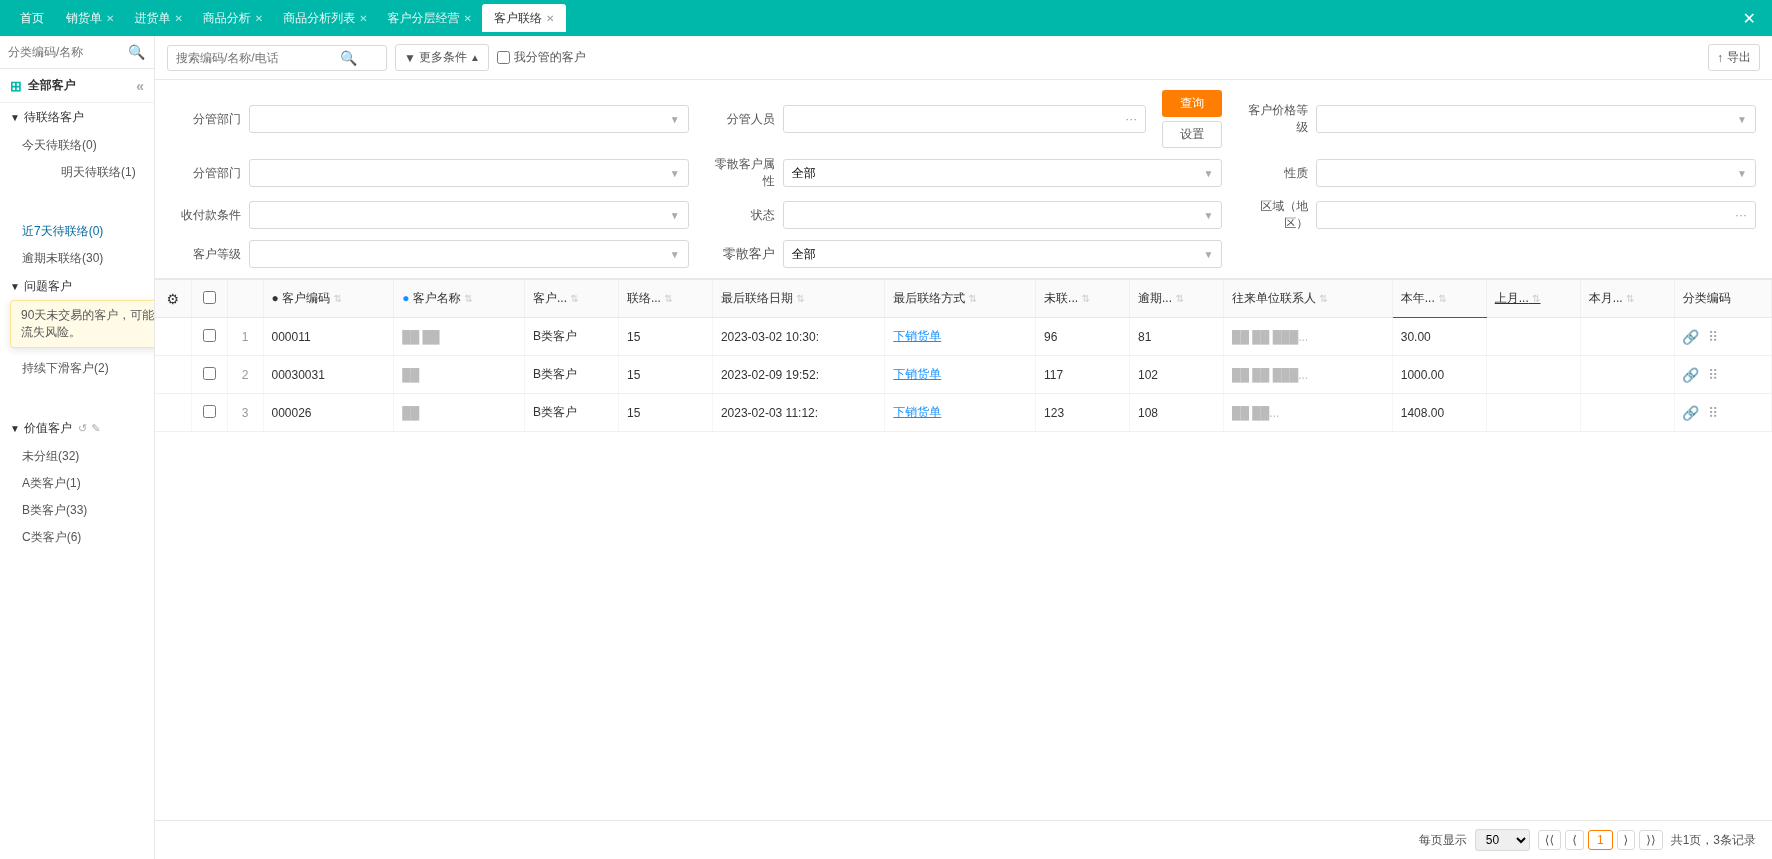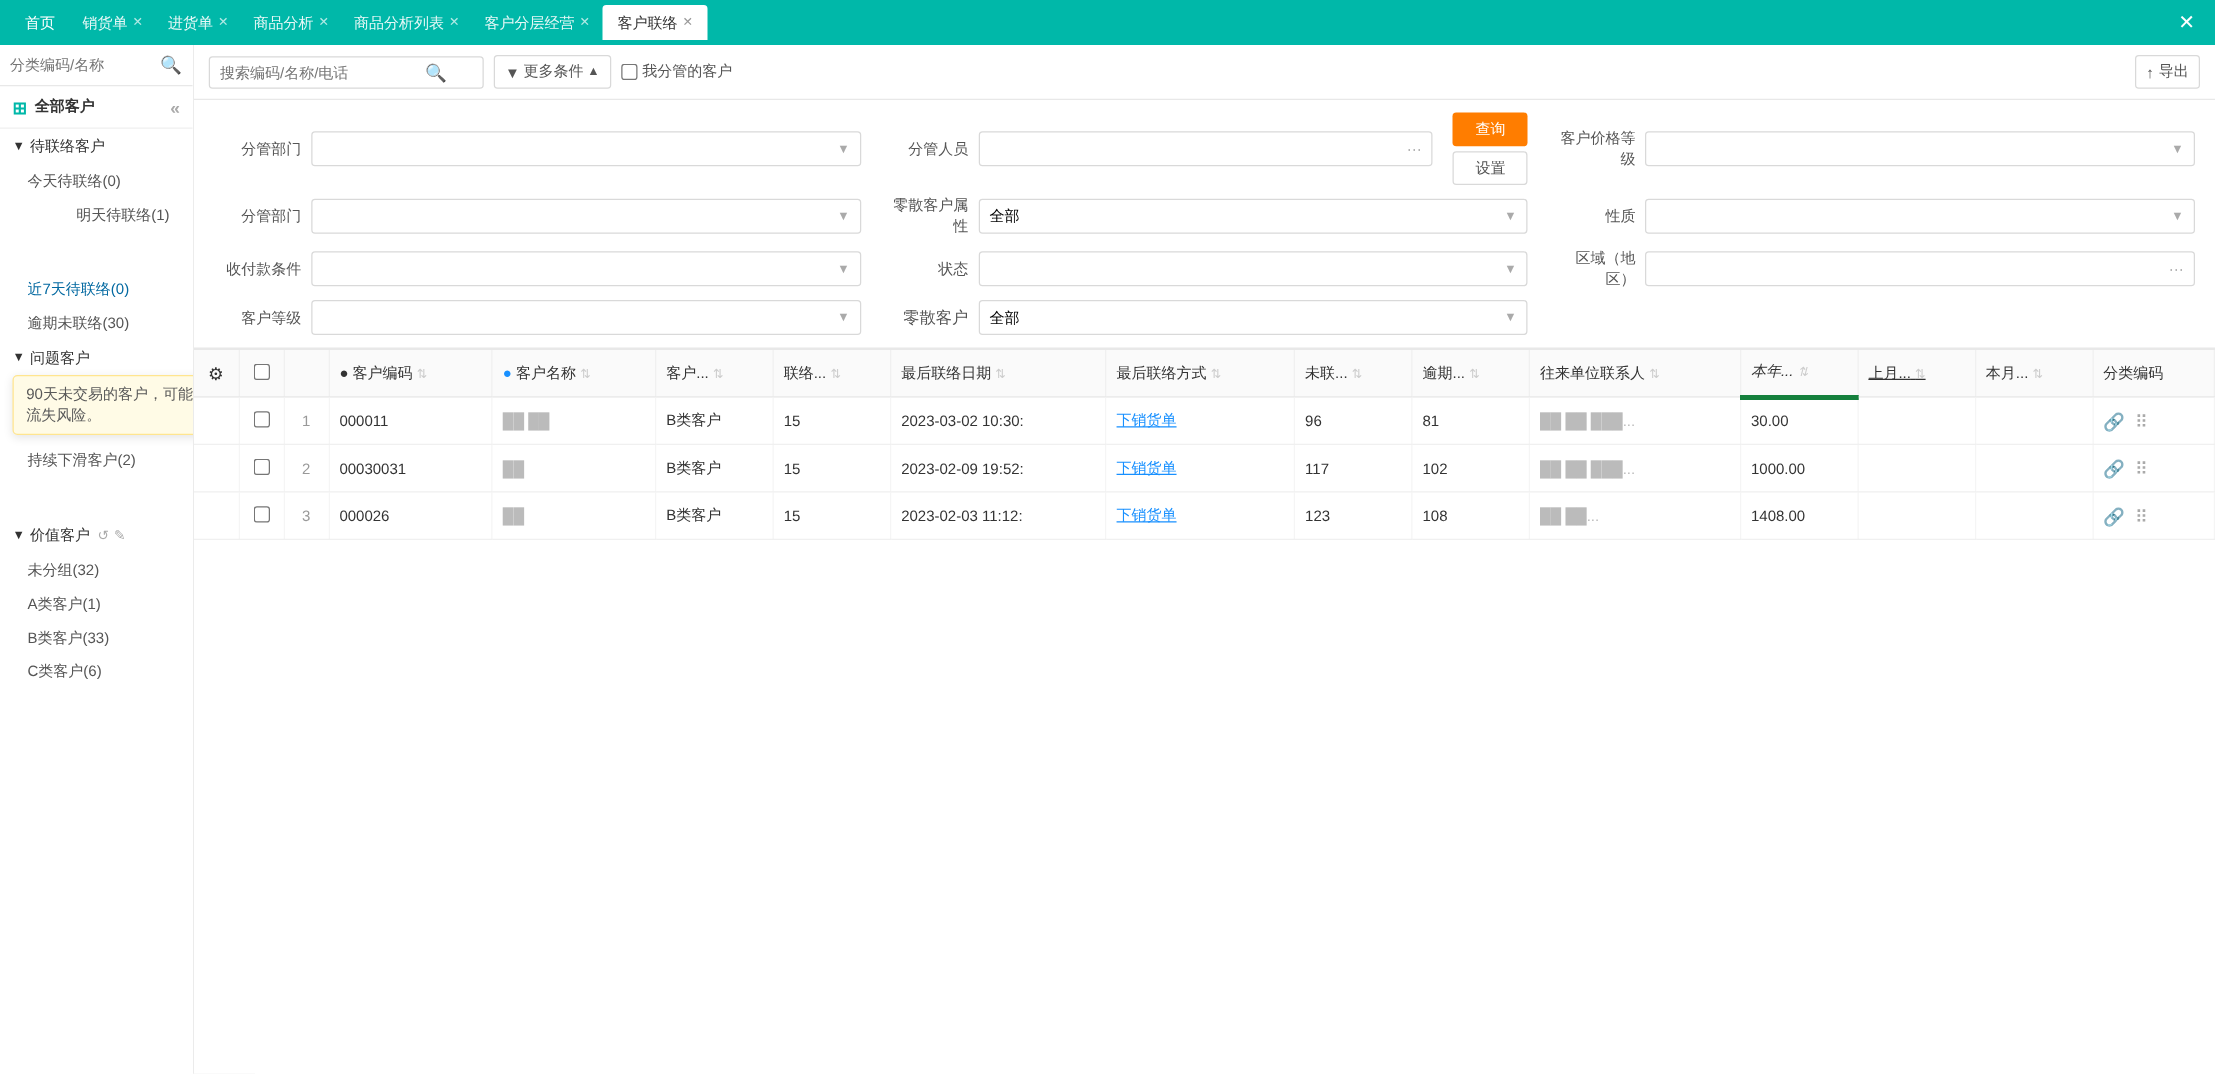--- a/index.html
+++ b/index.html
@@ -284,21 +284,21 @@
               <span style="color:#ccc;font-size:10px;">⇅</span>
             </th>
             <th style="padding:10px 8px;background:#fafafa;border-bottom:1px solid #e8e8e8;border-right:1px solid #f0f0f0;white-space:nowrap;cursor:pointer;">
               <span>逾期...</span>
               <span style="color:#ccc;font-size:10px;">⇅</span>
             </th>
             <th style="padding:10px 8px;background:#fafafa;border-bottom:1px solid #e8e8e8;border-right:1px solid #f0f0f0;white-space:nowrap;cursor:pointer;">
               <span>往来单位联系人</span>
               <span style="color:#ccc;font-size:10px;">⇅</span>
             </th>
-            <th style="padding:6px 8px;background:#fafafa;border-bottom:4px solid #15803d;border-right:1px solid #f0f0f0;white-space:nowrap;cursor:pointer;font-style:italic;">
+            <th style="padding:6px 8px;background:#fafafa;border-bottom:1px solid #15803d;border-right:1px solid #f0f0f0;white-space:nowrap;cursor:pointer;">
               <span>本年...</span>
               <span style="color:#ccc;font-size:10px;">⇅</span>
             </th>
             <th style="padding:10px 8px;background:#fafafa;border-bottom:1px solid #e8e8e8;border-right:1px solid #f0f0f0;white-space:nowrap;cursor:pointer;text-decoration:underline;">
               <span>上月...</span>
               <span style="color:#ccc;font-size:10px;">⇅</span>
             </th>
             <th style="padding:10px 8px;background:#fafafa;border-bottom:1px solid #e8e8e8;border-right:1px solid #f0f0f0;white-space:nowrap;cursor:pointer;">
               <span>本月...</span>
               <span style="color:#ccc;font-size:10px;">⇅</span>
@@ -378,15 +378,31 @@
               <div style="display:flex;gap:8px;">
                 <span style="color:#aaa;cursor:pointer;font-size:14px;">🔗</span>
                 <span style="color:#aaa;cursor:pointer;font-size:14px;">⠿</span>
               </div>
             </td>
           </tr>
         </tbody>
       </table>
     </div>
 
+    <div style="background:white;border-top:1px solid #e8e8e8;padding:8px 16px;display:flex;align-items:center;justify-content:flex-end;gap:8px;">
+      <span style="color:#555;">每页显示</span>
+      <select style="border:1px solid #d9d9d9;border-radius:3px;padding:2px 6px;font-size:12px;">
+        <option>50</option>
+        <option>100</option>
+        <option>200</option>
+      </select>
+      <div style="display:flex;align-items:center;gap:4px;">
+        <button style="border:1px solid #d9d9d9;border-radius:3px;padding:2px 6px;cursor:pointer;color:#555;background:white;font-size:12px;">⟨⟨</button>
+        <button style="border:1px solid #d9d9d9;border-radius:3px;padding:2px 6px;cursor:pointer;color:#555;background:white;font-size:12px;">⟨</button>
+        <span style="border:1px solid #ff7d00;color:#ff7d00;border-radius:3px;padding:2px 8px;font-size:12;">1</span>
+        <button style="border:1px solid #d9d9d9;border-radius:3px;padding:2px 6px;cursor:pointer;color:#555;background:white;font-size:12px;">⟩</button>
+        <button style="border:1px solid #d9d9d9;border-radius:3px;padding:2px 6px;cursor:pointer;color:#555;background:white;font-size:12px;">⟩⟩</button>
+      </div>
+      <span style="color:#555;">共1页，3条记录</span>
+    </div>
 
   </div>
 </div>
 
 </body></html>

